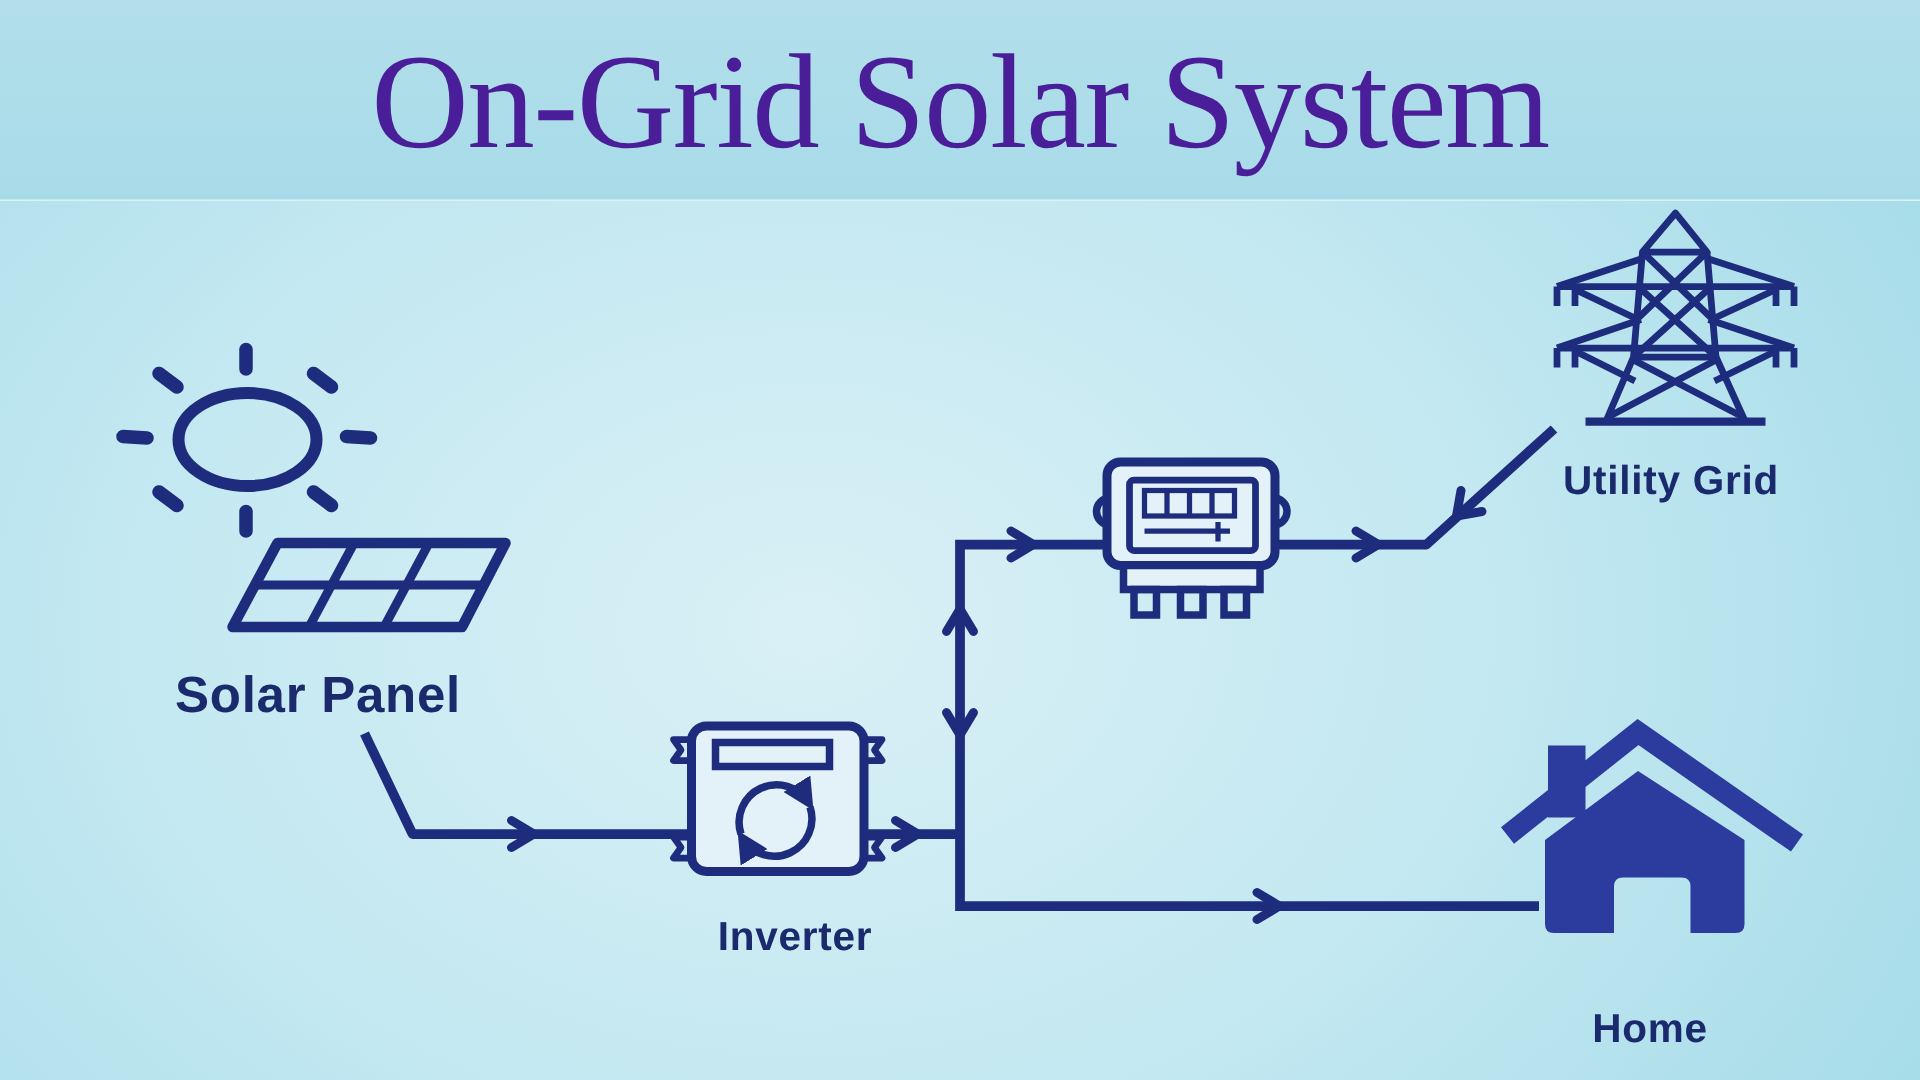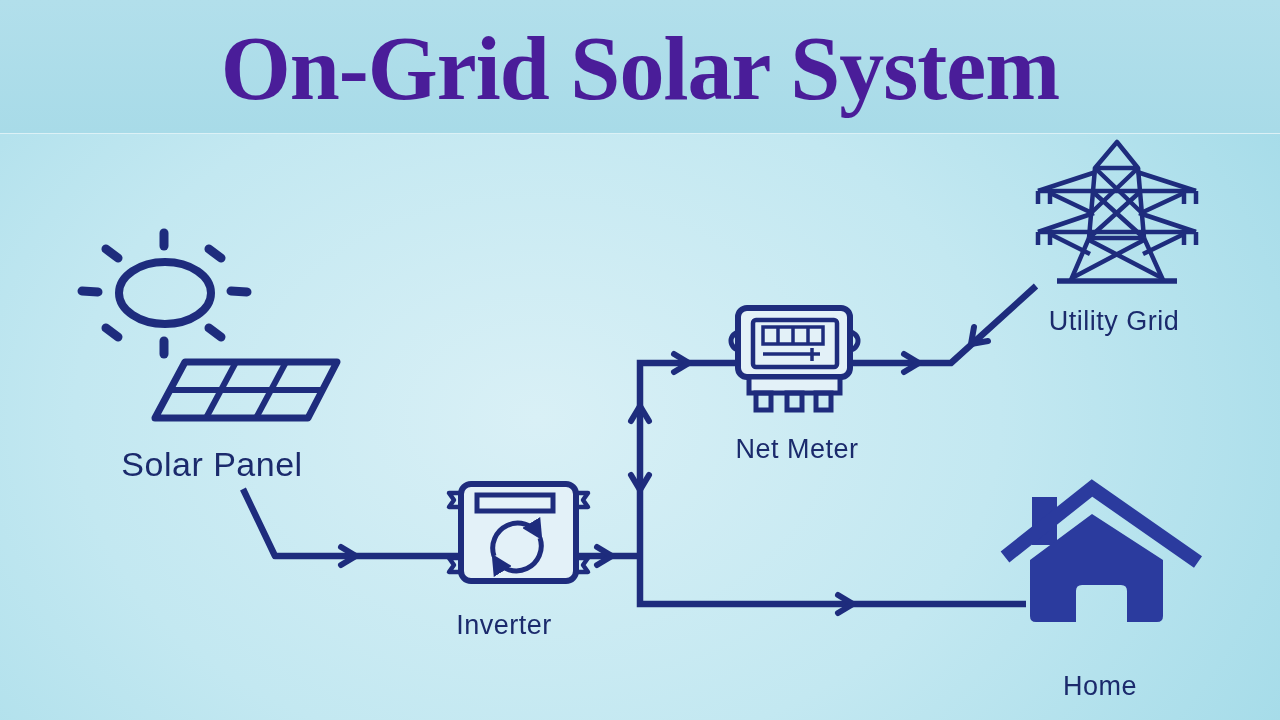--- a/index.html
+++ b/index.html
@@ -13,28 +13,28 @@
     font-family:"Liberation Sans", sans-serif;
   }
   .title-band{
     position:absolute; left:0; top:0; width:1280px; height:133px;
     background:linear-gradient(180deg,#b2dfeb 0%,#a8dbe8 100%);
     border-bottom:1px solid rgba(255,255,255,0.55);
   }
   .page-title{
     position:absolute; left:0; top:22px; width:1280px;
     text-align:center; margin:0;
-    font-family:"Liberation Serif", serif; font-weight:bold;
+    font-family:"Liberation Serif", serif; font-weight:normal;
     font-size:90px; line-height:1.05; letter-spacing:-1px;
     color:var(--title);
   }
   .diagram-svg{position:absolute; left:0; top:0;}
   .node-label{
     position:absolute; transform:translate(-50%,-50%);
-    font-weight:normal; font-size:27px; letter-spacing:0.5px;
+    font-weight:bold; font-size:27px; letter-spacing:0.5px;
     color:var(--label); white-space:nowrap;
   }
   .node-label.small{font-size:34px;}
   svg .stroke{stroke:var(--line); fill:none;}
   svg .fillbox{fill:var(--panel-fill);}
 </style>
 </head>
 <body>
 
 <div class="stage">
@@ -155,18 +155,17 @@
     </g>
 
     <g>
       <rect x="1032" y="497" width="25" height="48" fill="var(--home-fill)"></rect>
       <path d="M 1092,514 L 1163,560 V 616 Q 1163,622 1157,622 H 1127 V 591 Q 1127,585 1121,585 H 1082 Q 1076,585 1076,591 V 622 H 1036 Q 1030,622 1030,616 V 560 Z" fill="var(--home-fill)"></path>
       <path d="M 1005,557 L 1092,488 L 1198,562" fill="none" stroke="var(--home-fill)" stroke-width="14" stroke-linejoin="miter"></path>
     </g>
   </svg>
 
   <div class="node-label small" style="left:212px; top:464px;">Solar Panel</div>
-  <div class="node-label" style="left:504px; top:625px;">Inverter</div>
-  <div class="node-label" style="left:797px; top:449px;">Net Meter</div>
+  <div class="node-label" style="left:530px; top:625px;">Inverter</div>
   <div class="node-label" style="left:1114px; top:321px;">Utility Grid</div>
   <div class="node-label" style="left:1100px; top:654px;margin-top:32px;">Home</div>
 
 </div>
 
 </body></html>

